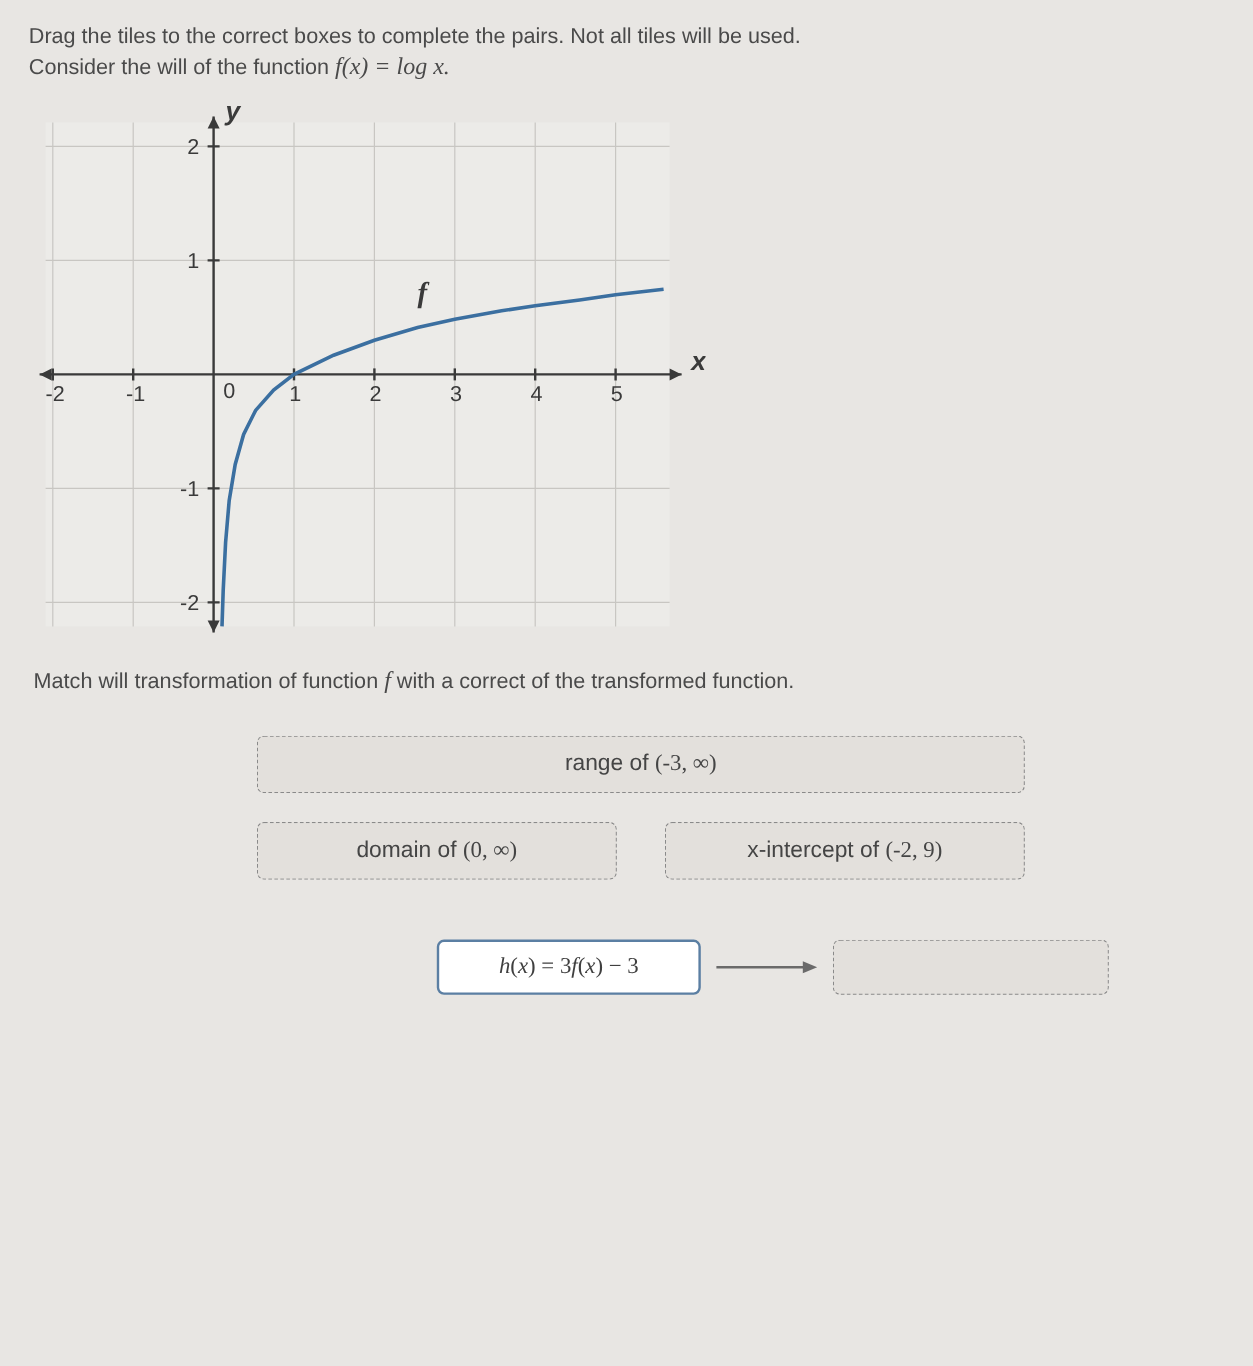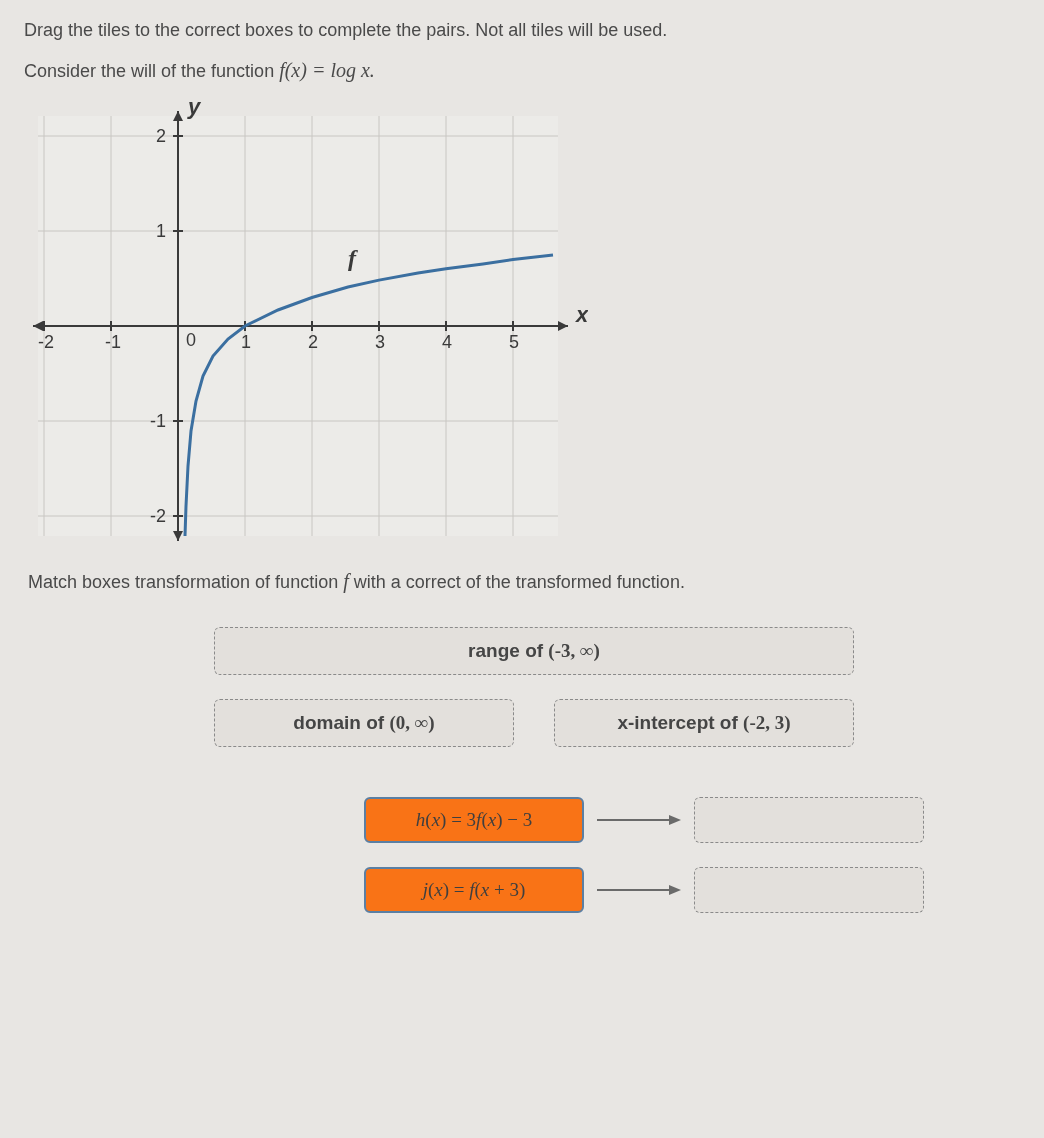--- a/index.html
+++ b/index.html
@@ -7,21 +7,21 @@
     margin: 0;
     padding: 20px 24px;
     font-family: Arial, Helvetica, sans-serif;
     background: #e8e6e3;
     color: #3a3a3a;
     width: 1044px;
   }
   .instruction {
     font-size: 18px;
     color: #4a4a4a;
-    margin-bottom: 18px;
+    margin-bottom: 4px;
   }
   .prompt {
     font-size: 18px;
     color: #4a4a4a;
     margin-bottom: 14px;
   }
   .func-italic { font-style: italic; font-family: Liberation Serif, serif; font-size: 20px; }
   .graph-wrap {
     margin-left: 4px;
     margin-bottom: 14px;
@@ -35,21 +35,20 @@
     margin: 10px 0 34px 4px;
   }
   .tiles-area {
     margin-left: 190px;
     width: 640px;
   }
   .tile-row {
     display: flex;
     gap: 40px;
     margin-bottom: 24px;
-    font-weight: bold;
   }
   .tile {
     flex: 1;
     border: 1px dashed #8a8a8a;
     border-radius: 6px;
     background: #e3e0dc;
     padding: 12px 10px;
     text-align: center;
     font-size: 19px;
     color: #454545;
@@ -61,21 +60,21 @@
     margin-left: 340px;
   }
   .pair-row {
     display: flex;
     align-items: center;
     margin-bottom: 24px;
   }
   .func-box {
     border: 2px solid #5b7fa3;
     border-radius: 6px;
-    background: #f97316;
+    background: #ffffff;
     padding: 10px 14px;
     font-size: 19px;
     color: #3f3f3f;
     min-width: 220px;
     text-align: center;
   }
   .arrow {
     width: 110px;
     display: flex;
     align-items: center;
@@ -185,61 +184,49 @@
              L 390 177
              L 418 172.8
              L 455 168
              L 485 163.6
              L 525 159" fill="none" stroke="#3b6fa0" stroke-width="3"></path>
     <text x="320" y="170" font-family="'Times New Roman', serif" font-size="24" font-style="italic" font-weight="bold" fill="#3a3a3a">f</text>
   </svg>
 </div>
 
 <div class="subinstruction">
-  <span>Match boxes transformation of function </span><span class="func-italic">f</span><span> with a correct of the transformed function.</span>
+  <span>Match will transformation of function </span><span class="func-italic">f</span><span> with a correct of the transformed function.</span>
 </div>
 
 <div class="tiles-area">
   <div class="tile-row">
     <div class="tile">
       <span>range of <span class="math">(-3, ∞)</span></span>
     </div>
   </div>
   <div class="tile-row">
     <div class="tile">
       <span>domain of <span class="math">(0, ∞)</span></span>
     </div>
     <div class="tile">
-      <span>x-intercept of <span class="math">(-2, 3)</span></span>
+      <span>x-intercept of <span class="math">(-2, 9)</span></span>
     </div>
   </div>
 </div>
 
 <div class="pairs-area">
 
   <div class="pair-row">
     <div class="func-box math">
       <span style="font-style:italic">h</span>(<span style="font-style:italic">x</span>) = 3<span style="font-style:italic">f</span>(<span style="font-style:italic">x</span>) − 3
     </div>
     <div class="arrow">
       <svg width="100" height="20">
           <line x1="8" y1="10" x2="82" y2="10" stroke="#6a6a6a" stroke-width="2"></line>
           <polygon points="92,10 80,5 80,15" fill="#6a6a6a"></polygon>
         </svg>
     </div>
     <div class="drop-target"></div>
   </div>
 
 
-  <div class="pair-row">
-    <div class="func-box math">
-      <span style="font-style:italic">j</span>(<span style="font-style:italic">x</span>) = <span style="font-style:italic">f</span>(<span style="font-style:italic">x</span> + 3)
-    </div>
-    <div class="arrow">
-      <svg width="100" height="20">
-          <line x1="8" y1="10" x2="82" y2="10" stroke="#6a6a6a" stroke-width="2"></line>
-          <polygon points="92,10 80,5 80,15" fill="#6a6a6a"></polygon>
-        </svg>
-    </div>
-    <div class="drop-target"></div>
-  </div>
 
 </div>
 
 </body></html>

